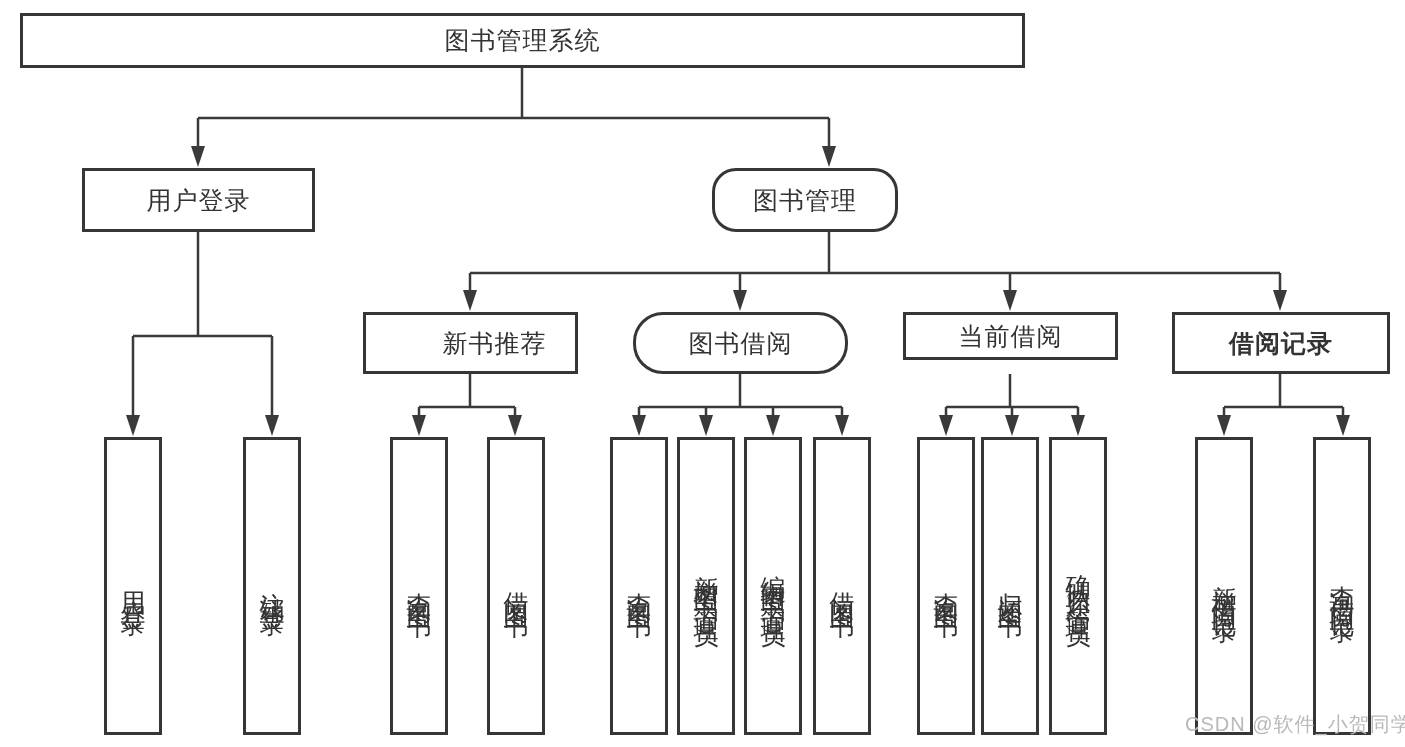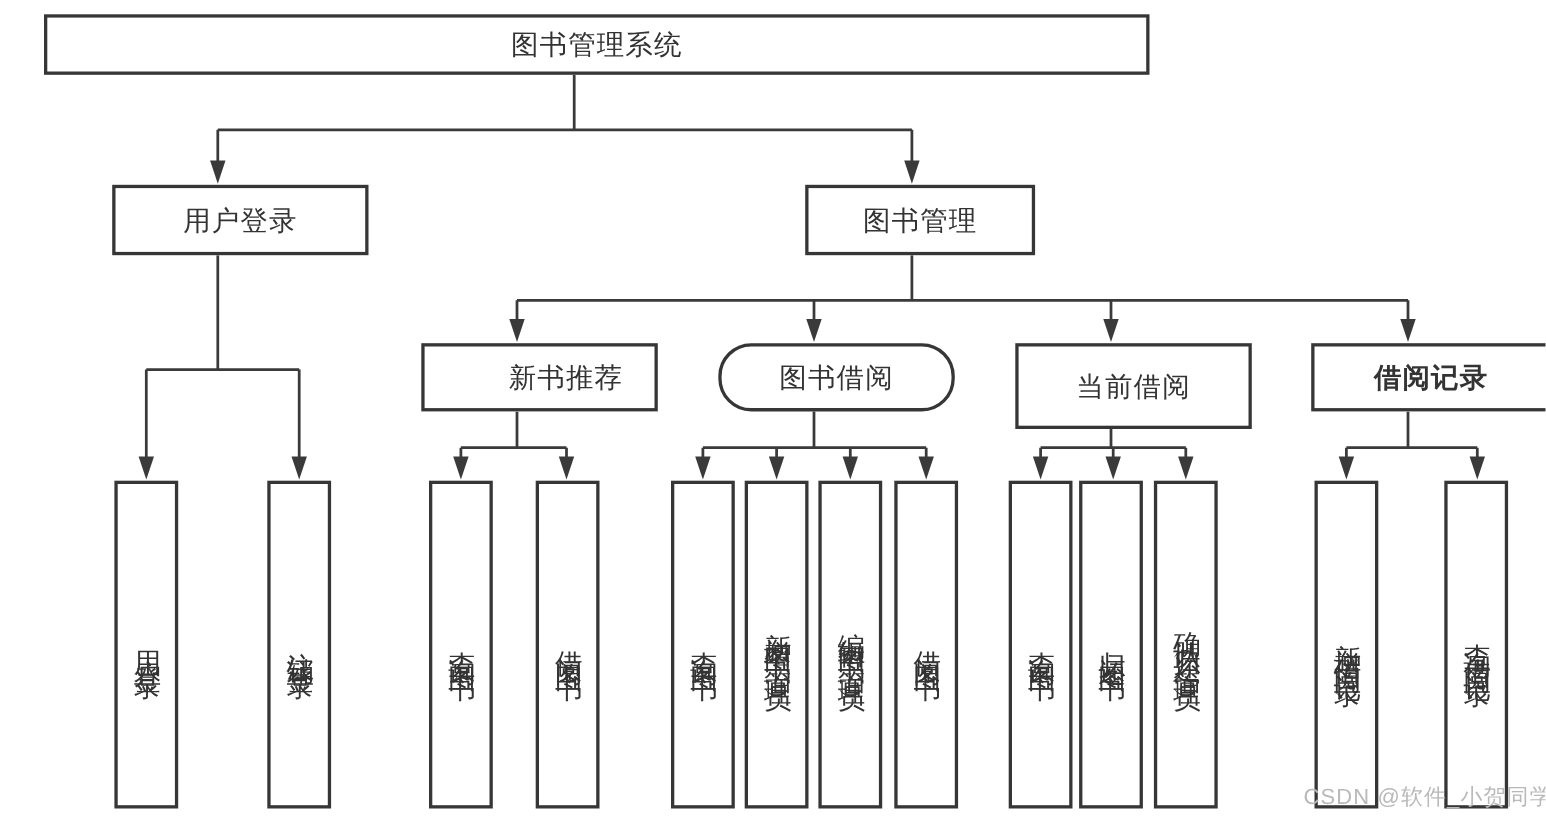--- a/index.html
+++ b/index.html
@@ -21,37 +21,37 @@
   .node {
     position: absolute;
     box-sizing: border-box;
     background: #ffffff;
     border: 3px solid #363636;
     display: flex;
     align-items: center;
     justify-content: center;
     color: #333333;
   }
-  .node.h { font-size: 25px; letter-spacing: 1px; white-space: nowrap; margin-left: 20px; }
+  .node.h { font-size: 25px; letter-spacing: 1px; white-space: nowrap; }
   .node.v { top: 437px; width: 58px; height: 298px; }
   .node.v .vtxt {
     writing-mode: vertical-rl;
     text-orientation: mixed;
     font-size: 25px;
     letter-spacing: 7px;
     line-height: 1;
     color: #333333;
   }
   
   .p-root { left: 20px;  top: 13px;  width: 1005px; height: 55px; }
   .p-l1a  { left: 82px;  top: 168px; width: 233px;  height: 64px; }
-  .p-l1b  { left: 712px; top: 168px; width: 209px;  height: 64px; }
+  .p-l1b  { left: 712px; top: 168px; width: 186px;  height: 64px; border-radius: 24px; }
   .p-l2a  { left: 363px; top: 312px; width: 215px;  height: 62px; padding-left: 48px; }
   .p-l2b  { left: 633px; top: 312px; width: 215px;  height: 62px; border-radius: 30px; }
-  .p-l2c  { left: 903px; top: 312px; width: 215px;  height: 78px; }
+  .p-l2c  { left: 903px; top: 312px; width: 215px;  height: 48px; }
   .p-l2d  { left: 1172px;top: 312px; width: 218px;  height: 62px; font-weight: bold; }
   
   .p-a1 { left: 104px; }  .p-a2 { left: 243px; }
   .p-b1 { left: 390px; }  .p-b2 { left: 487px; }
   .p-c1 { left: 610px; }  .p-c2 { left: 677px; }
   .p-c3 { left: 744px; }  .p-c4 { left: 813px; }
   .p-d1 { left: 917px; }  .p-d2 { left: 981px; }  .p-d3 { left: 1049px; width: 59px; }
   .p-e1 { left: 1195px; } .p-e2 { left: 1313px; }
   .watermark {
     position: absolute;

